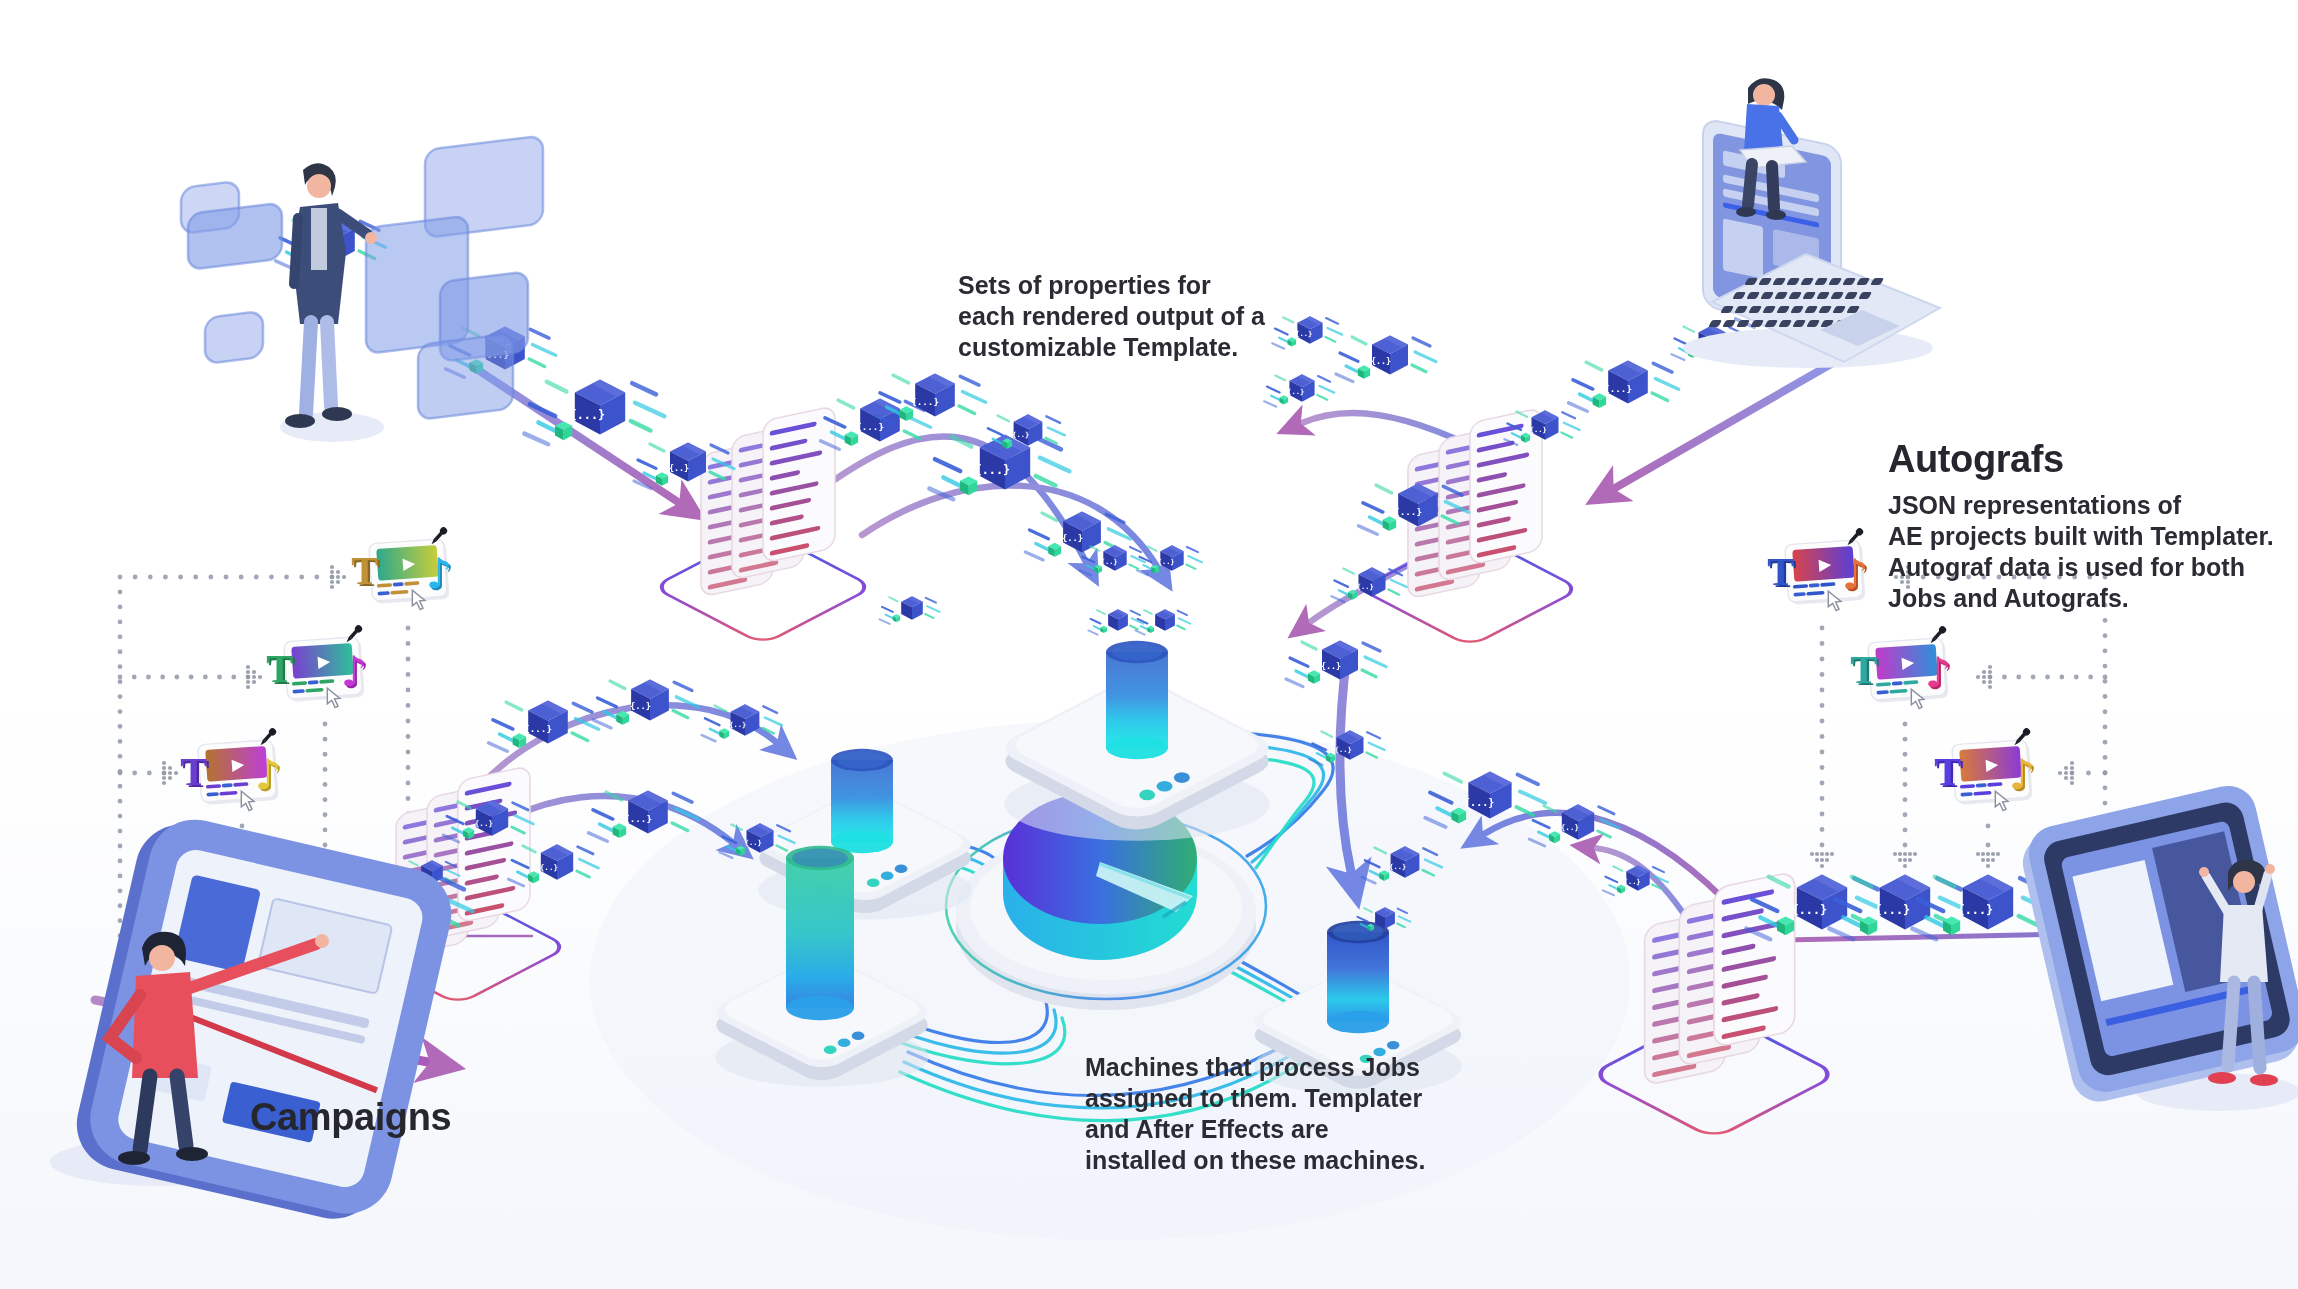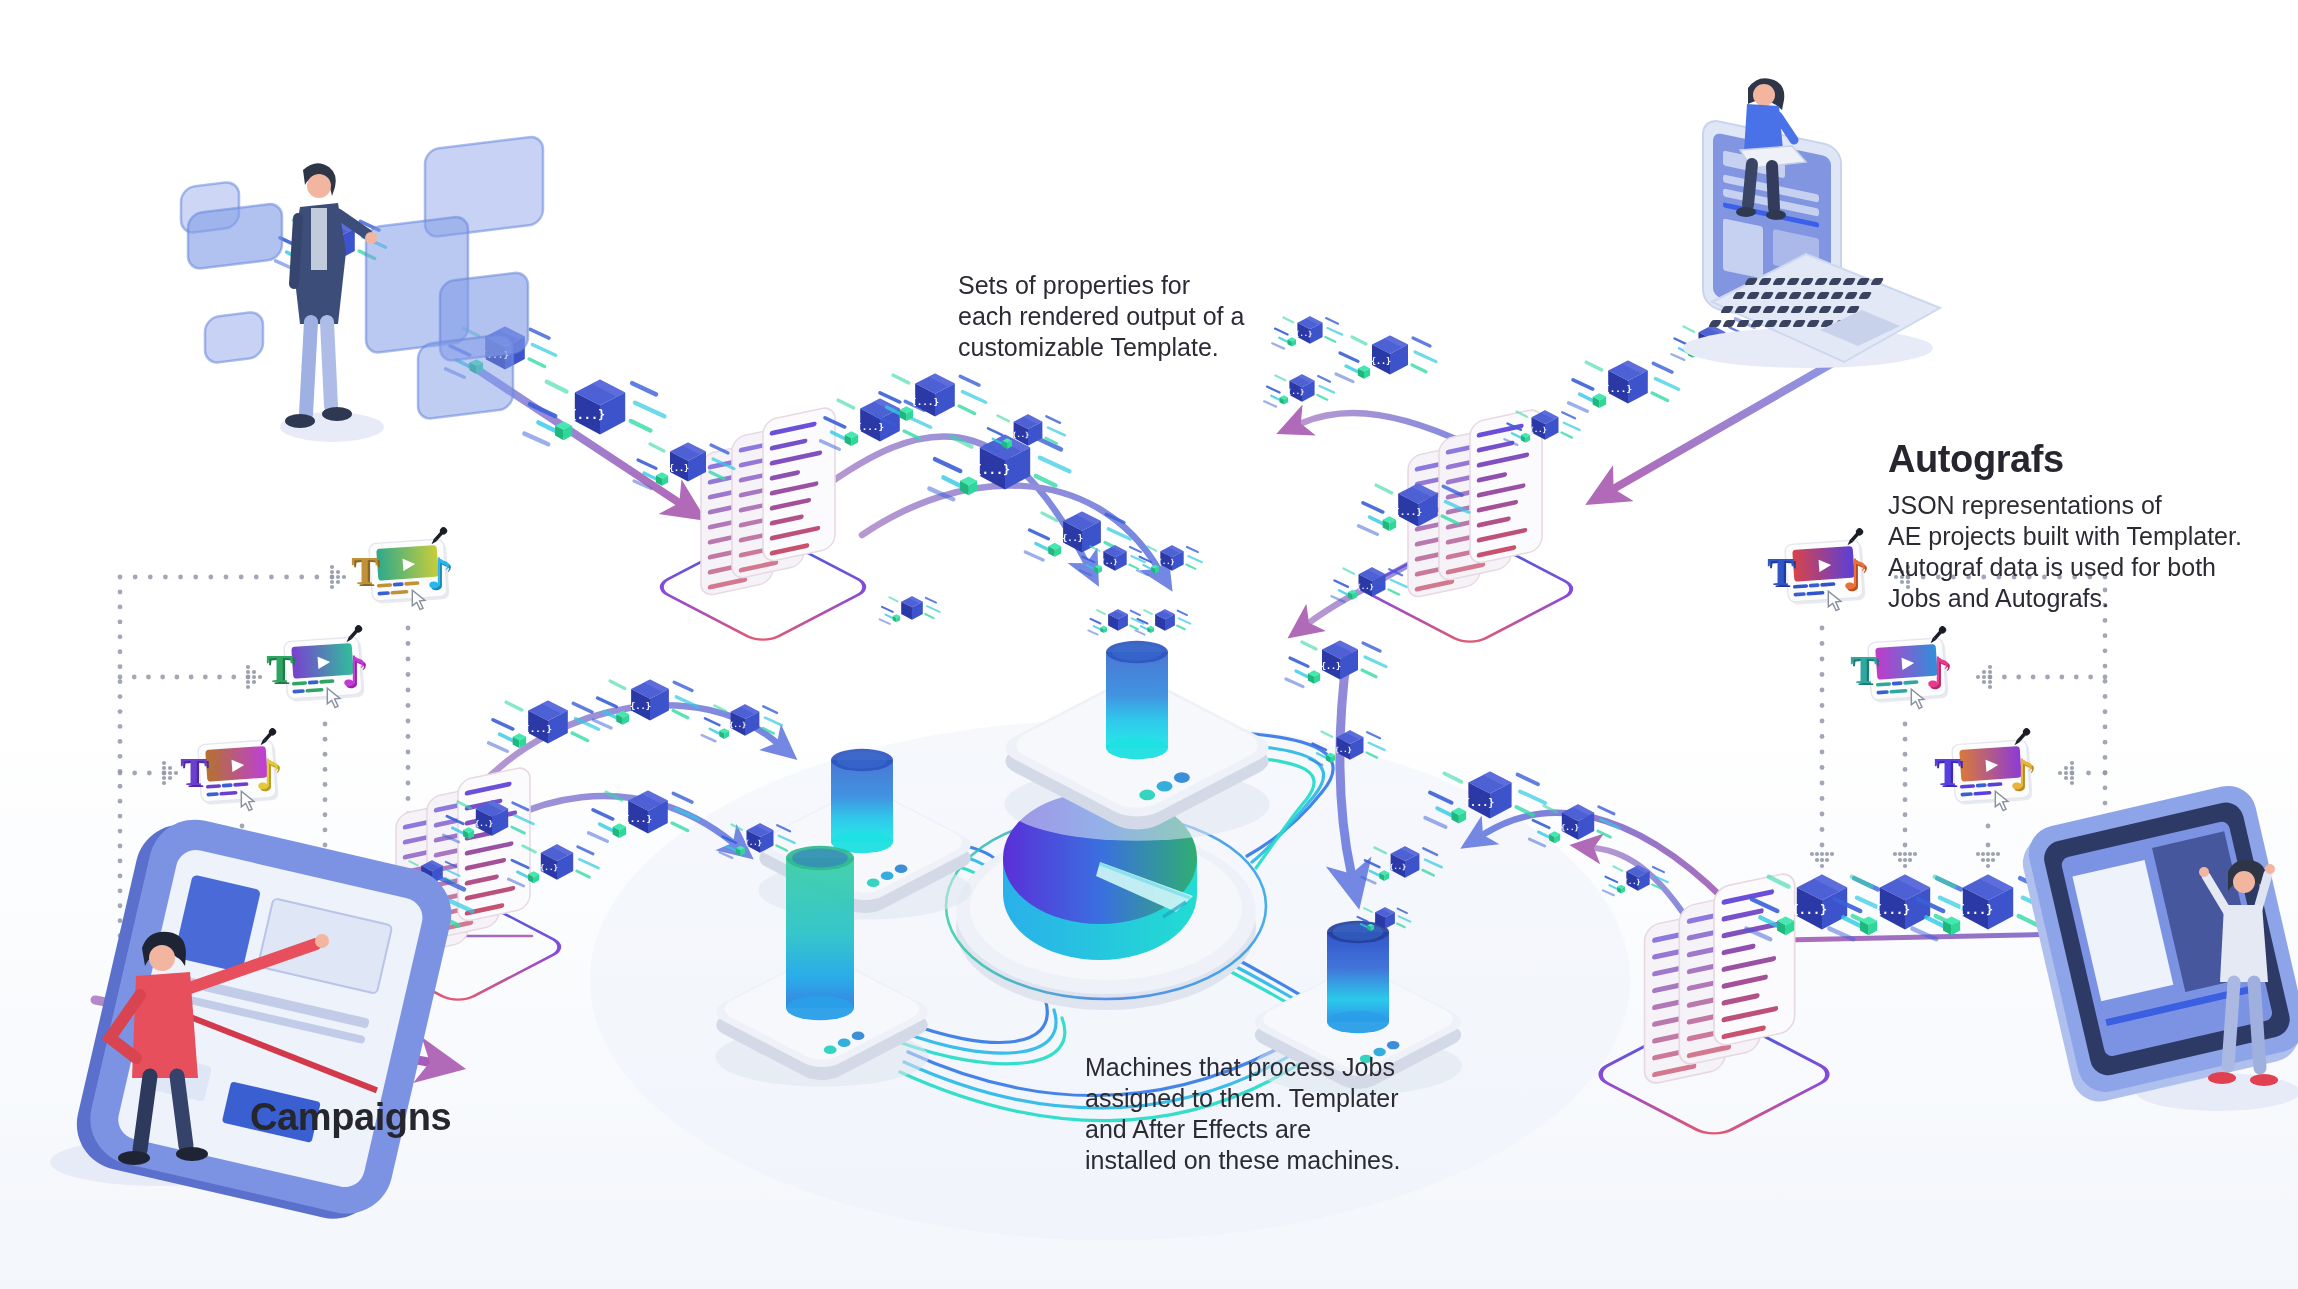--- a/index.html
+++ b/index.html
@@ -1,21 +1,21 @@
 <!DOCTYPE html>
 <html><head>
 <meta charset="utf-8">
 <style>
   html,body{margin:0;padding:0;background:#fff;}
   #canvas{position:relative;width:2298px;height:1289px;background:#ffffff;overflow:hidden;
           font-family:"Liberation Sans",sans-serif;}
   #scene{position:absolute;left:0;top:0;width:2298px;height:1289px;}
   .textblock{position:absolute;z-index:50;}
   .heading{font-weight:700;font-size:38px;color:#26262e;letter-spacing:-0.4px;margin:0 0 9px 0;}
-  .bodytext{font-weight:400;font-size:25px;color:#2b2b33;line-height:1.24;white-space:pre-line;margin:0;}
+  .bodytext{font-weight:700;font-size:25px;color:#2b2b33;line-height:1.24;white-space:pre-line;margin:0;}
 </style>
 </head>
 <body>
 <div id="canvas">
 
 <svg id="scene" viewBox="0 0 2298 1289">
       <defs>
         <linearGradient id="g1" gradientUnits="userSpaceOnUse" x1="0" y1="700" x2="0" y2="1289">
           <stop offset="0" stop-color="#e8eef8" stop-opacity="0"></stop>
           <stop offset="1" stop-color="#e4ebf6" stop-opacity="0.45"></stop>

